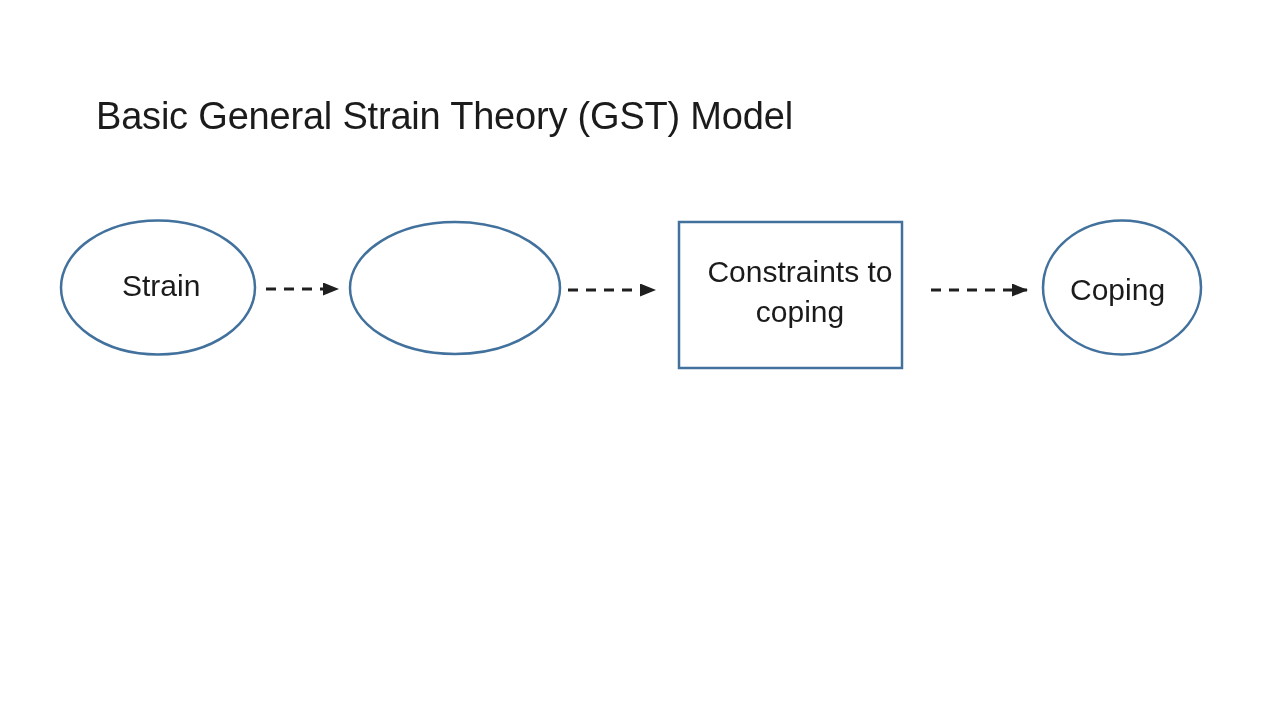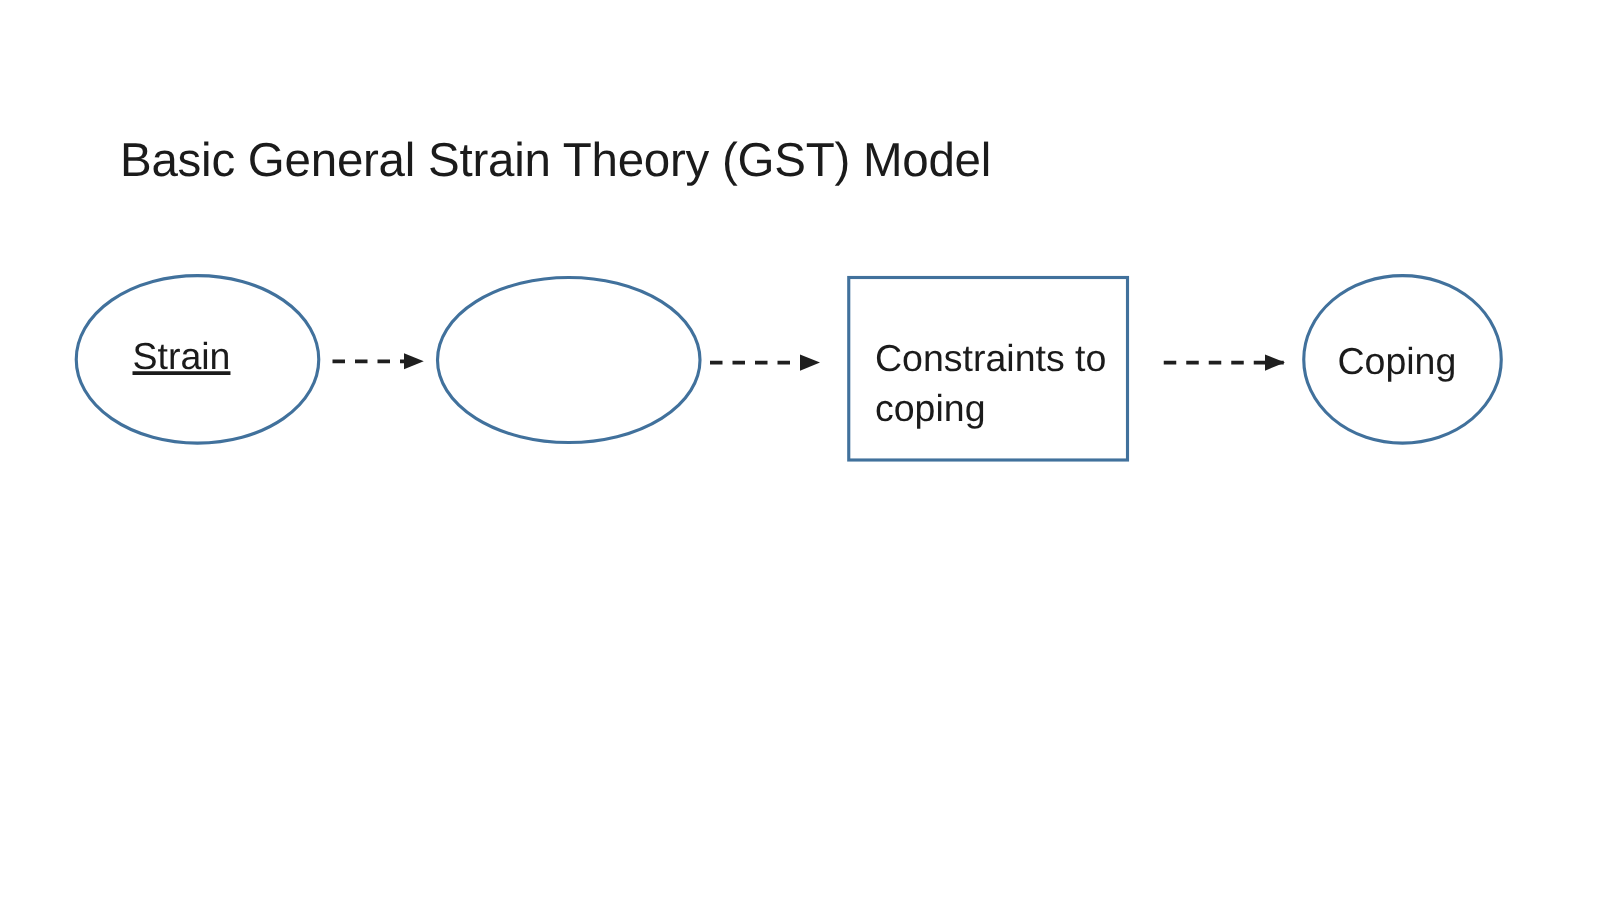--- a/index.html
+++ b/index.html
@@ -11,21 +11,21 @@
     position: relative;
     width: 1280px;
     height: 720px;
     background: var(--background, #ffffff);
     overflow: hidden;
     font-family: "Liberation Sans", "DejaVu Sans", sans-serif;
   }
   .slide-title {
     position: absolute;
     left: 96px;
-    top: 110px;
+    top: 97px;
     font-size: 38px;
     line-height: 38px;
     letter-spacing: -0.2px;
     color: var(--text, #161616);
     white-space: nowrap;
   }
   .diagram-svg {
     position: absolute;
     left: 0;
     top: 0;
@@ -47,23 +47,23 @@
     fill: var(--arrow, #1f1f1f);
     stroke: none;
   }
   .node-label {
     position: absolute;
     font-size: 30px;
     line-height: 40px;
     color: var(--text, #1b1b1b);
     text-align: left;
   }
-  .label-strain    { left: 106px;  top: 266px; white-space: nowrap; text-decoration: underline; }
+  .label-strain    { left: 122px;  top: 266px; white-space: nowrap; }
   .label-negative  { left: 382px;  top: 252px; width: 150px; }
-  .label-constraints { left: 700px; top: 268px; width: 200px; }
+  .label-constraints { left: 700px; top: 252px; width: 200px; text-align: center; }
   .label-coping    { left: 1070px; top: 270px; white-space: nowrap; }
 </style>
 </head>
 <body>
 
 <div class="slide">
 
   <div class="slide-title">Basic General Strain Theory (GST) Model</div>
 
   <svg class="diagram-svg" viewBox="0 0 1280 720" xmlns="http://www.w3.org/2000/svg">

